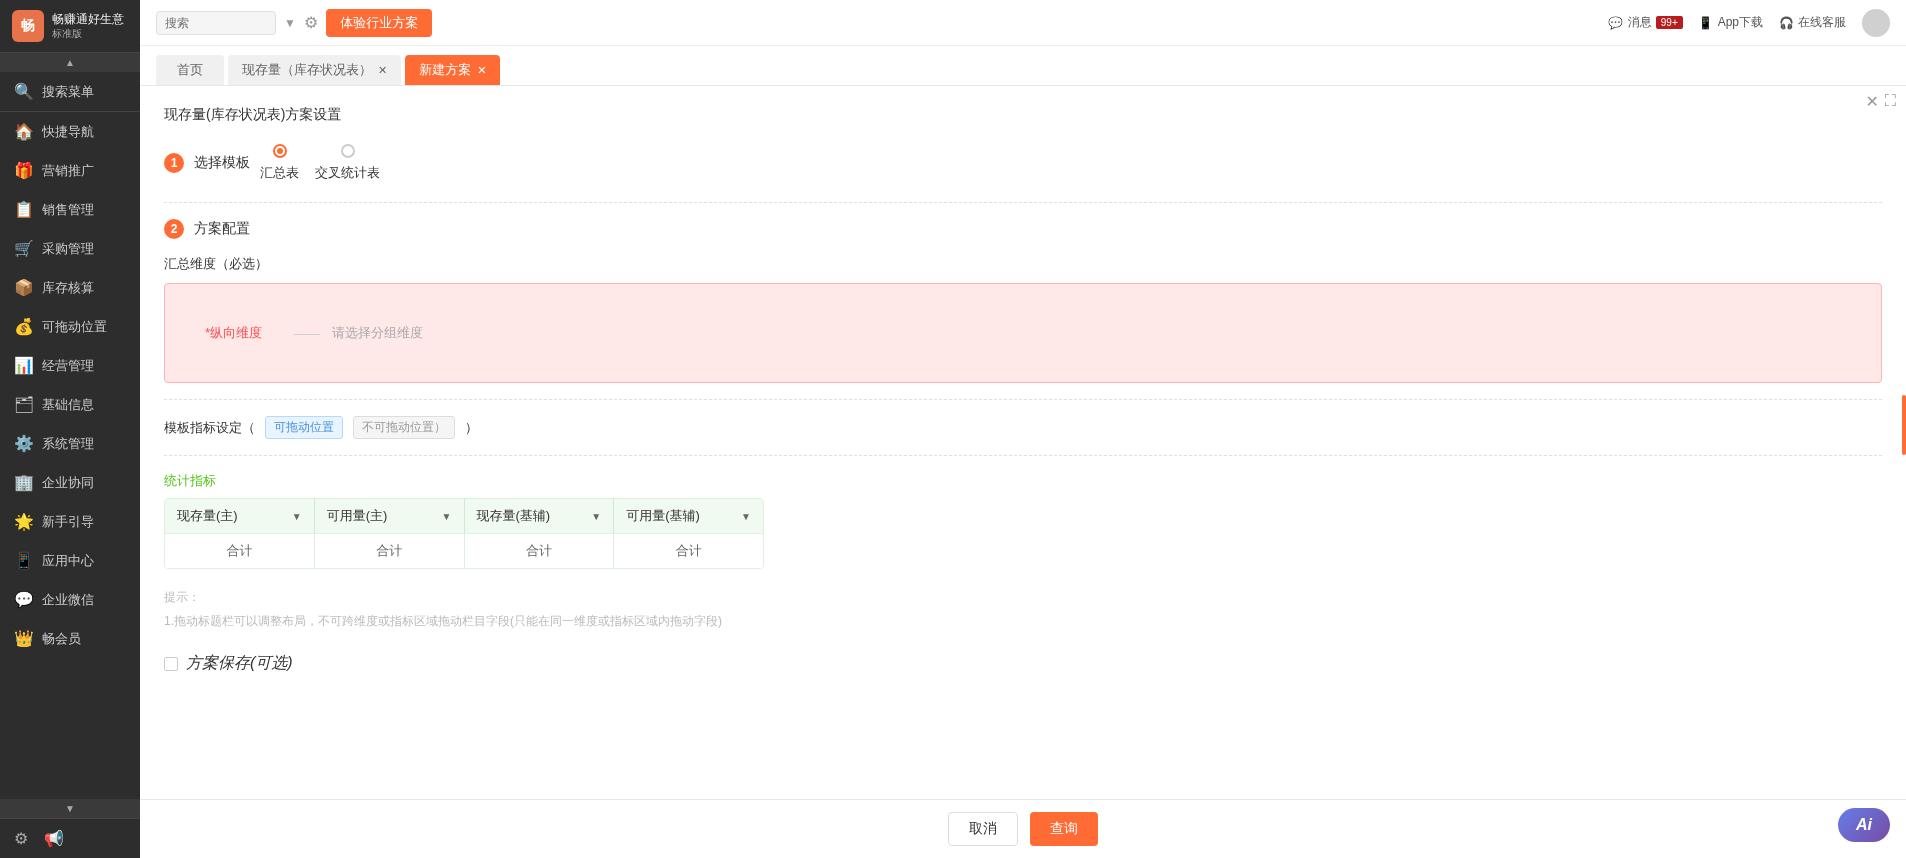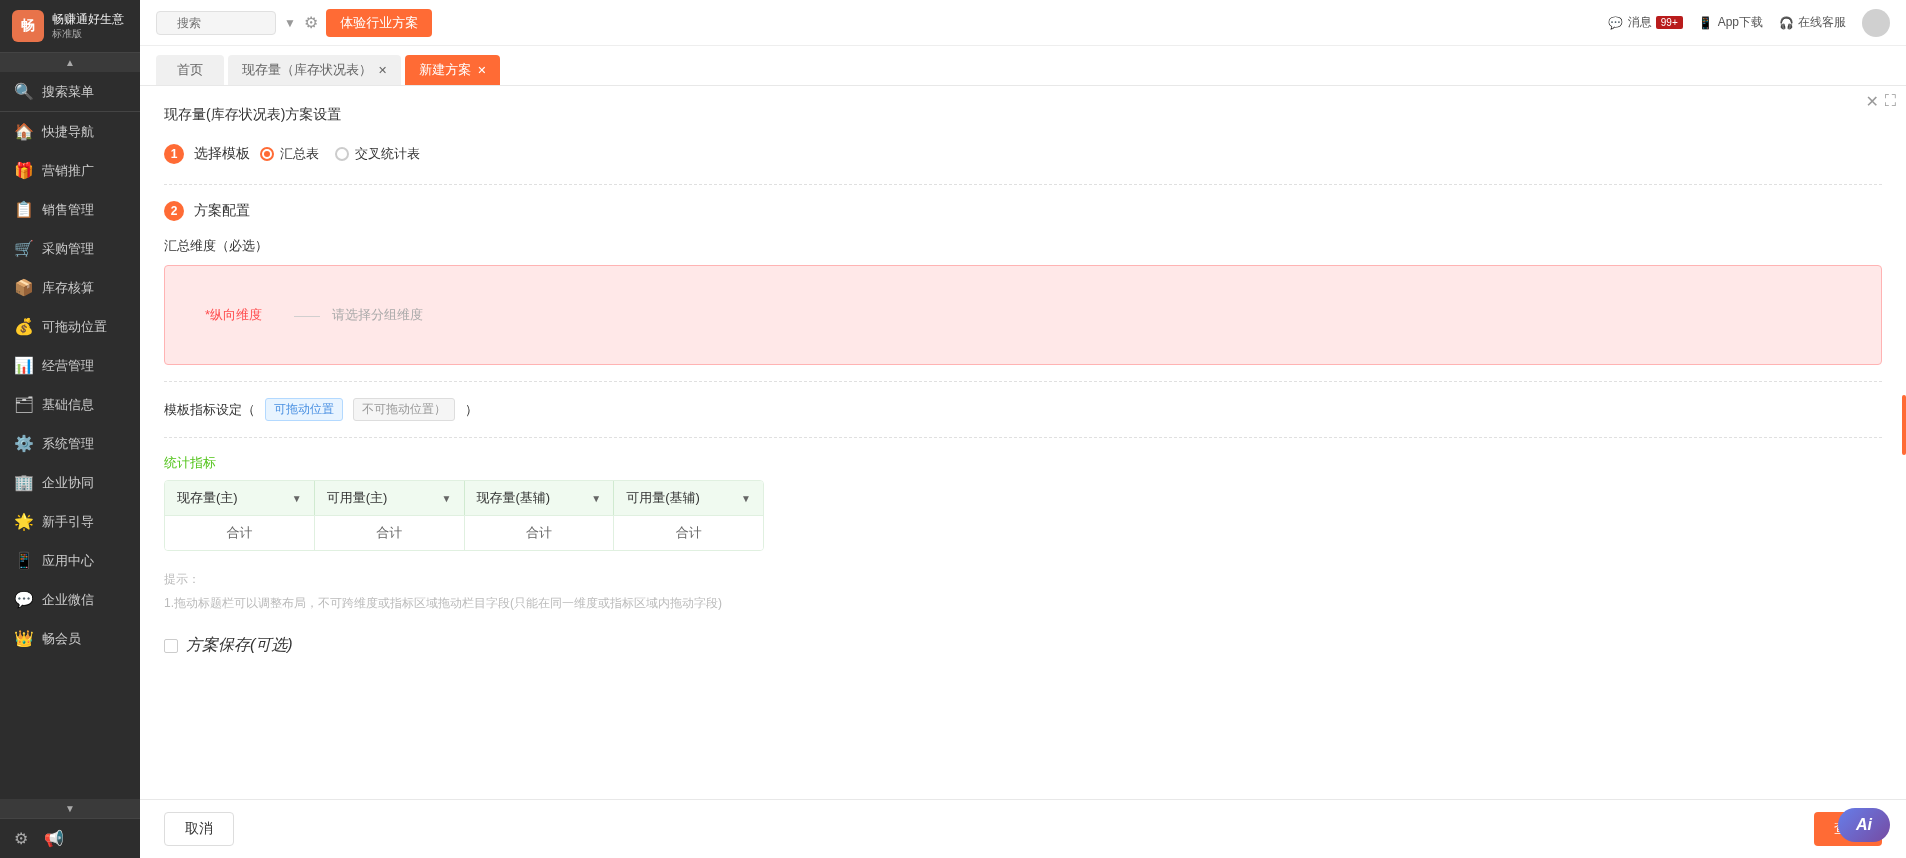--- a/index.html
+++ b/index.html
@@ -67,21 +67,21 @@
       padding: 0 16px;
       gap: 12px;
       border-bottom: 1px solid #eee;
       flex-shrink: 0;
     }
     .topbar-left { display: flex; align-items: center; gap: 8px; flex: 1; }
     .topbar-search-box {
       background: #f5f5f5;
       border: 1px solid #e0e0e0;
       border-radius: 4px;
-      padding: 4px 20px;
+      padding: 4px 8px;
       font-size: 12px;
       color: #999;
       width: 120px;
     }
     .topbar-dropdown-icon { color: #999; font-size: 12px; cursor: pointer; }
     .topbar-gear { color: #999; font-size: 16px; cursor: pointer; }
     .topbar-btn {
       background: #ff6b35;
       color: white;
       border: none;
@@ -150,21 +150,21 @@
       color: white;
       border-radius: 50%;
       font-size: 12px;
       display: flex; align-items: center; justify-content: center;
       font-weight: bold;
     }
     .section-title { font-size: 14px; color: #333; font-weight: 500; }
 
     
     .radio-group { display: flex; align-items: center; gap: 16px; }
-    .radio-item { display: flex; align-items: center; gap: 6px; cursor: pointer; font-size: 13px; color: #333; }
+    .radio-item { display: flex; align-items: center; gap: 6px; cursor: pointer; font-size: 13px; color: #333; flex-direction: column; }
     .radio-dot {
       width: 14px; height: 14px;
       border-radius: 50%;
       border: 2px solid #ccc;
       display: flex; align-items: center; justify-content: center;
     }
     .radio-dot.checked { border-color: #ff6b35; }
     .radio-dot.checked::after {
       content: '';
       width: 6px; height: 6px;
@@ -239,23 +239,23 @@
       width: 14px; height: 14px;
       border: 1px solid #ccc;
       border-radius: 2px;
       cursor: pointer;
     }
 
     
     .bottom-bar {
       background: #fff;
       border-top: 1px solid #e8e8e8;
-      padding: 12px 24px;
+      padding: 12px 12px;
       display: flex;
-      justify-content: space-between;
+      justify-content: center;
       gap: 12px;
       flex-shrink: 0;
     }
     .btn-cancel {
       padding: 7px 20px;
       border: 1px solid #ddd;
       background: #fff;
       border-radius: 4px;
       font-size: 14px;
       cursor: pointer;

